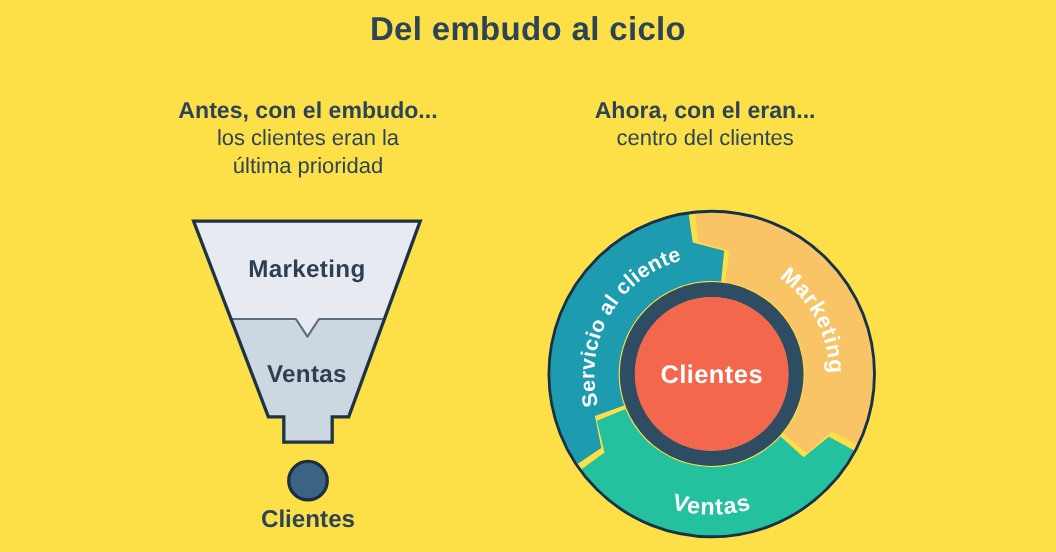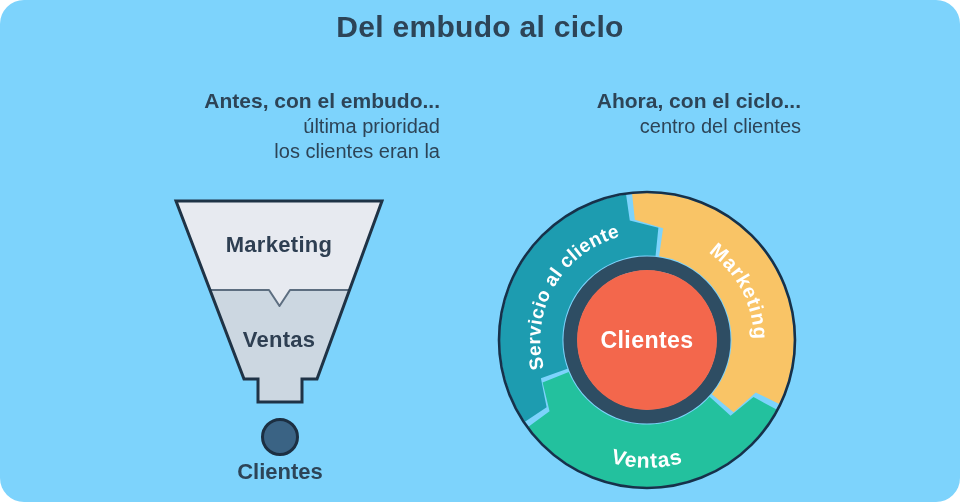--- a/index.html
+++ b/index.html
@@ -1,24 +1,24 @@
 <!DOCTYPE html>
 <html><head>
 <meta charset="utf-8">
 <style>
   html,body{margin:0;padding:0;background:#ffffff;}
   .canvas{
-    position:relative;width:960px;height:502px;background:#7dd3fc;overflow:hidden;
-    font-family:"Liberation Sans", sans-serif;color:#2d4457;border-radius:24px;
+    position:relative;width:960px;height:502px;background:#fde047;overflow:hidden;
+    font-family:"Liberation Sans", sans-serif;color:#2d4457;
   }
   .main-title{
     position:absolute;top:10px;left:0;width:100%;text-align:center;
     font-size:30px;font-weight:bold;letter-spacing:.3px;color:#2d4457;
   }
-  .panel-heading{position:absolute;top:88px;width:320px;text-align:right;color:#2d4457;}
+  .panel-heading{position:absolute;top:88px;width:320px;text-align:center;color:#2d4457;}
   .panel-heading .hl-bold{font-size:21px;font-weight:bold;line-height:26px;}
   .panel-heading .hl{font-size:20px;font-weight:400;line-height:25px;}
   .heading-left{left:120px;}
   .heading-right{left:481px;}
   .funnel-svg{position:absolute;left:165px;top:195px;}
   .funnel-stage-label{
     font-family:"Liberation Sans", sans-serif;font-size:22px;font-weight:600;
     fill:#2e3f52;text-anchor:middle;letter-spacing:.3px;
   }
   .customer-dot{
@@ -44,26 +44,26 @@
 </style>
 </head>
 <body>
 
 <div class="canvas">
 
   <div class="main-title">Del embudo al ciclo</div>
 
   <div class="panel-heading heading-left">
     <div class="hl-bold">Antes, con el embudo...</div>
+    <div class="hl">los clientes eran la</div>
     <div class="hl">última prioridad</div>
-    <div class="hl">los clientes eran la</div>
   </div>
 
   <div class="panel-heading heading-right">
-    <div class="hl-bold">Ahora, con el ciclo...</div>
+    <div class="hl-bold">Ahora, con el eran...</div>
     <div class="hl">centro del clientes</div>
   </div>
 
   <svg class="funnel-svg" width="226" height="215" viewBox="0 0 226 215">
 
     <path d="M 11 6 L 217 6 L 152 184 L 137 184 L 137 207 L 93 207 L 93 184 L 79 184 Z" fill="#e7eaf0"></path>
 
     <path d="M 45 95 L 104 95 L 114.5 111 L 125 95 L 184.5 95 L 152 184 L 137 184 L 137 207 L 93 207 L 93 184 L 79 184 Z" fill="#ccd7e1"></path>
 
     <path d="M 45 95 L 104 95 L 114.5 111 L 125 95 L 184.5 95" fill="none" stroke="#5d6e80" stroke-width="2" stroke-linejoin="round"></path>

